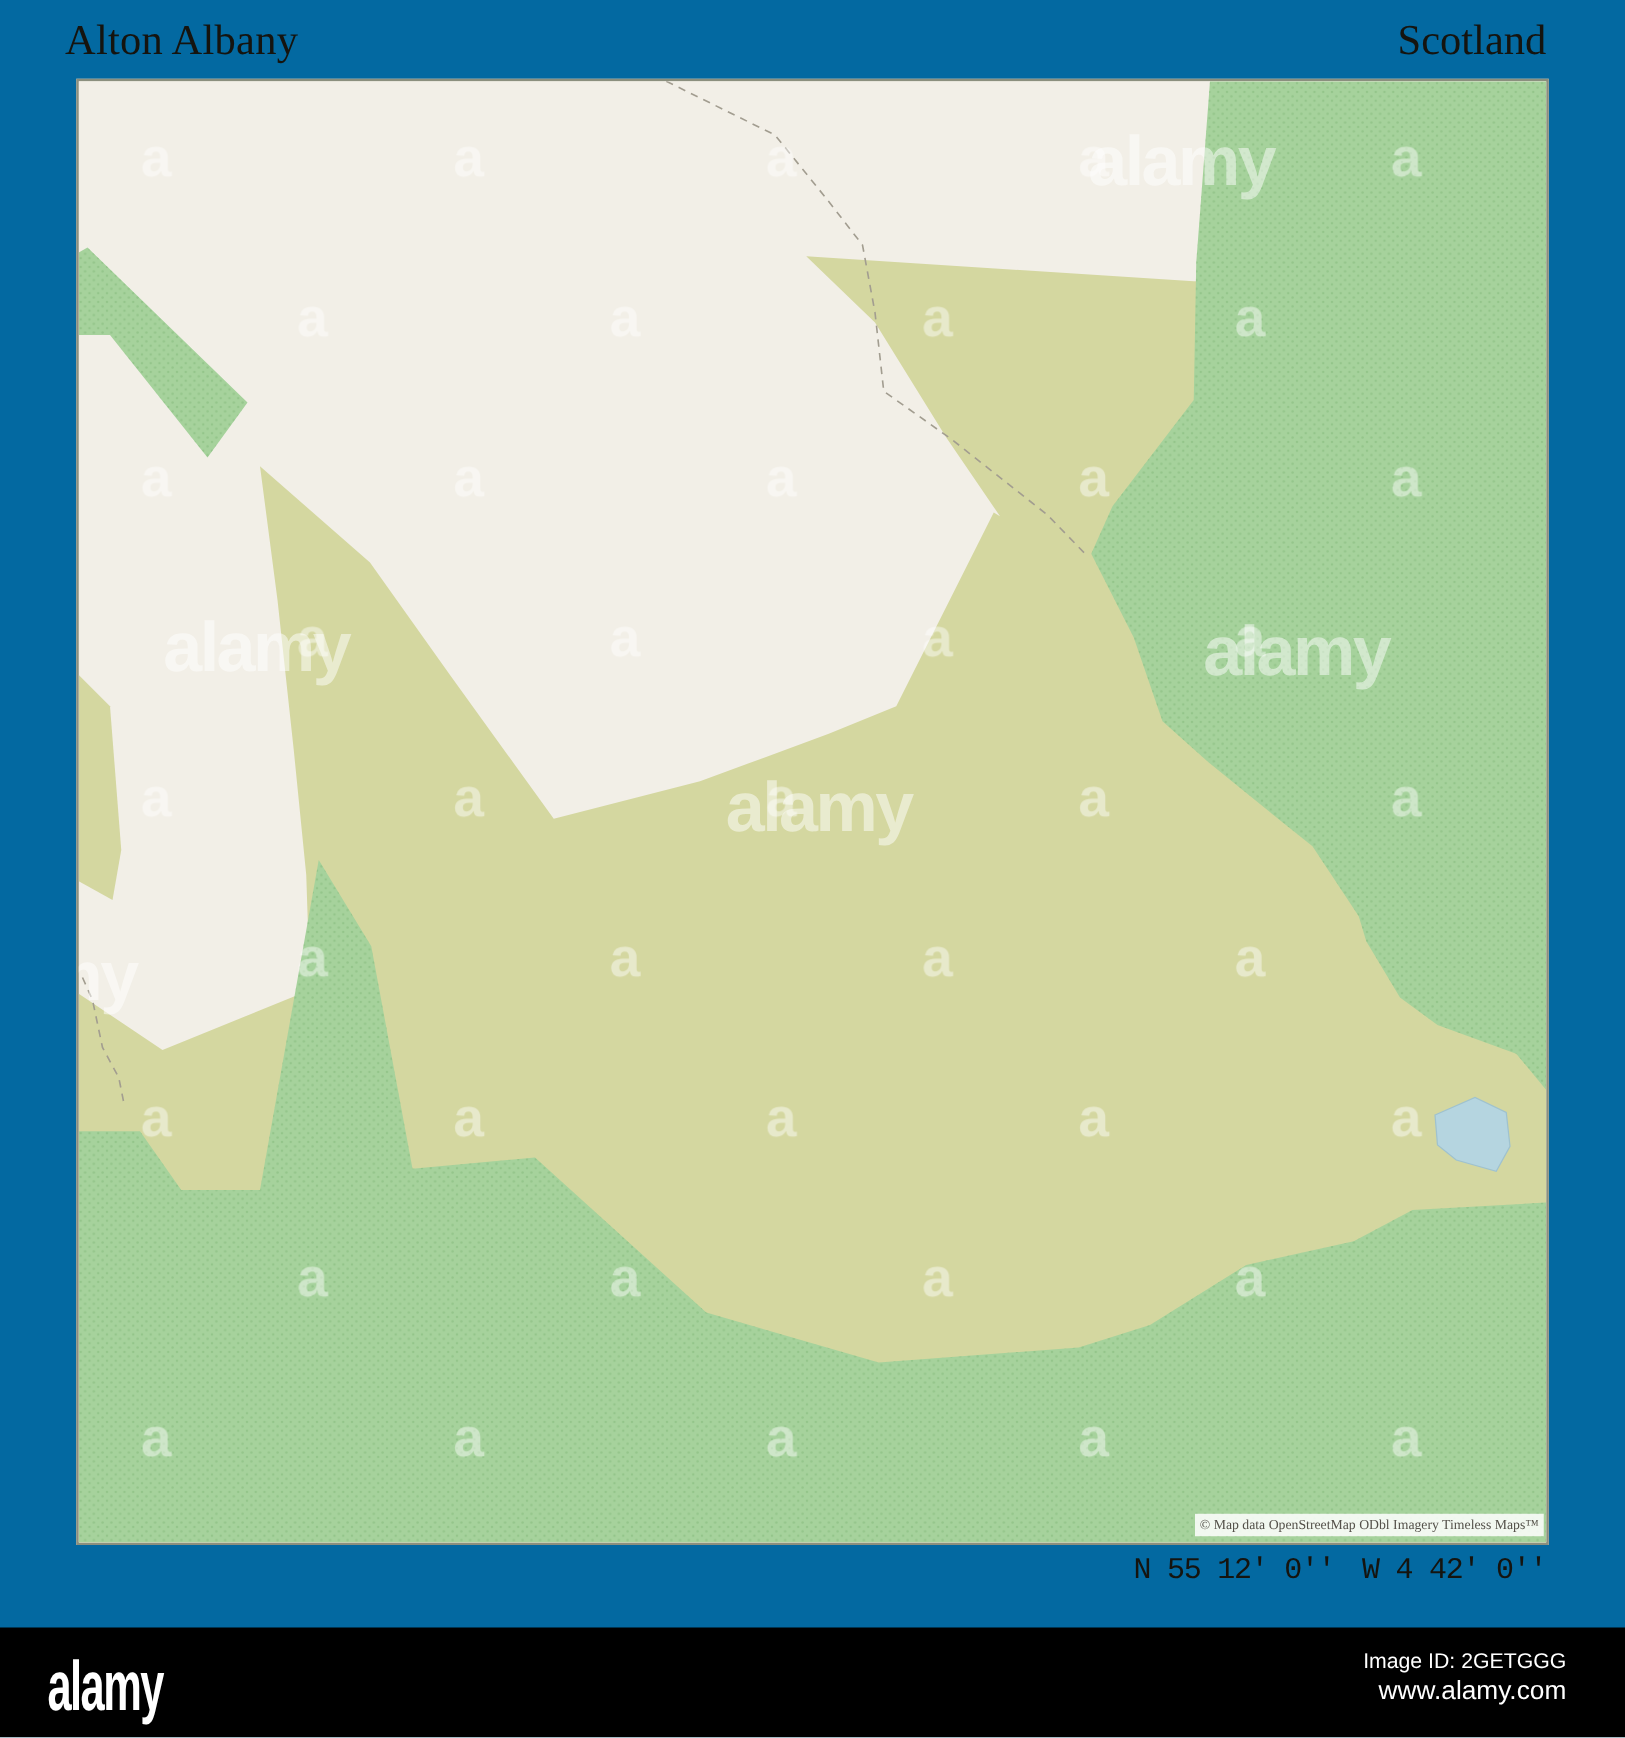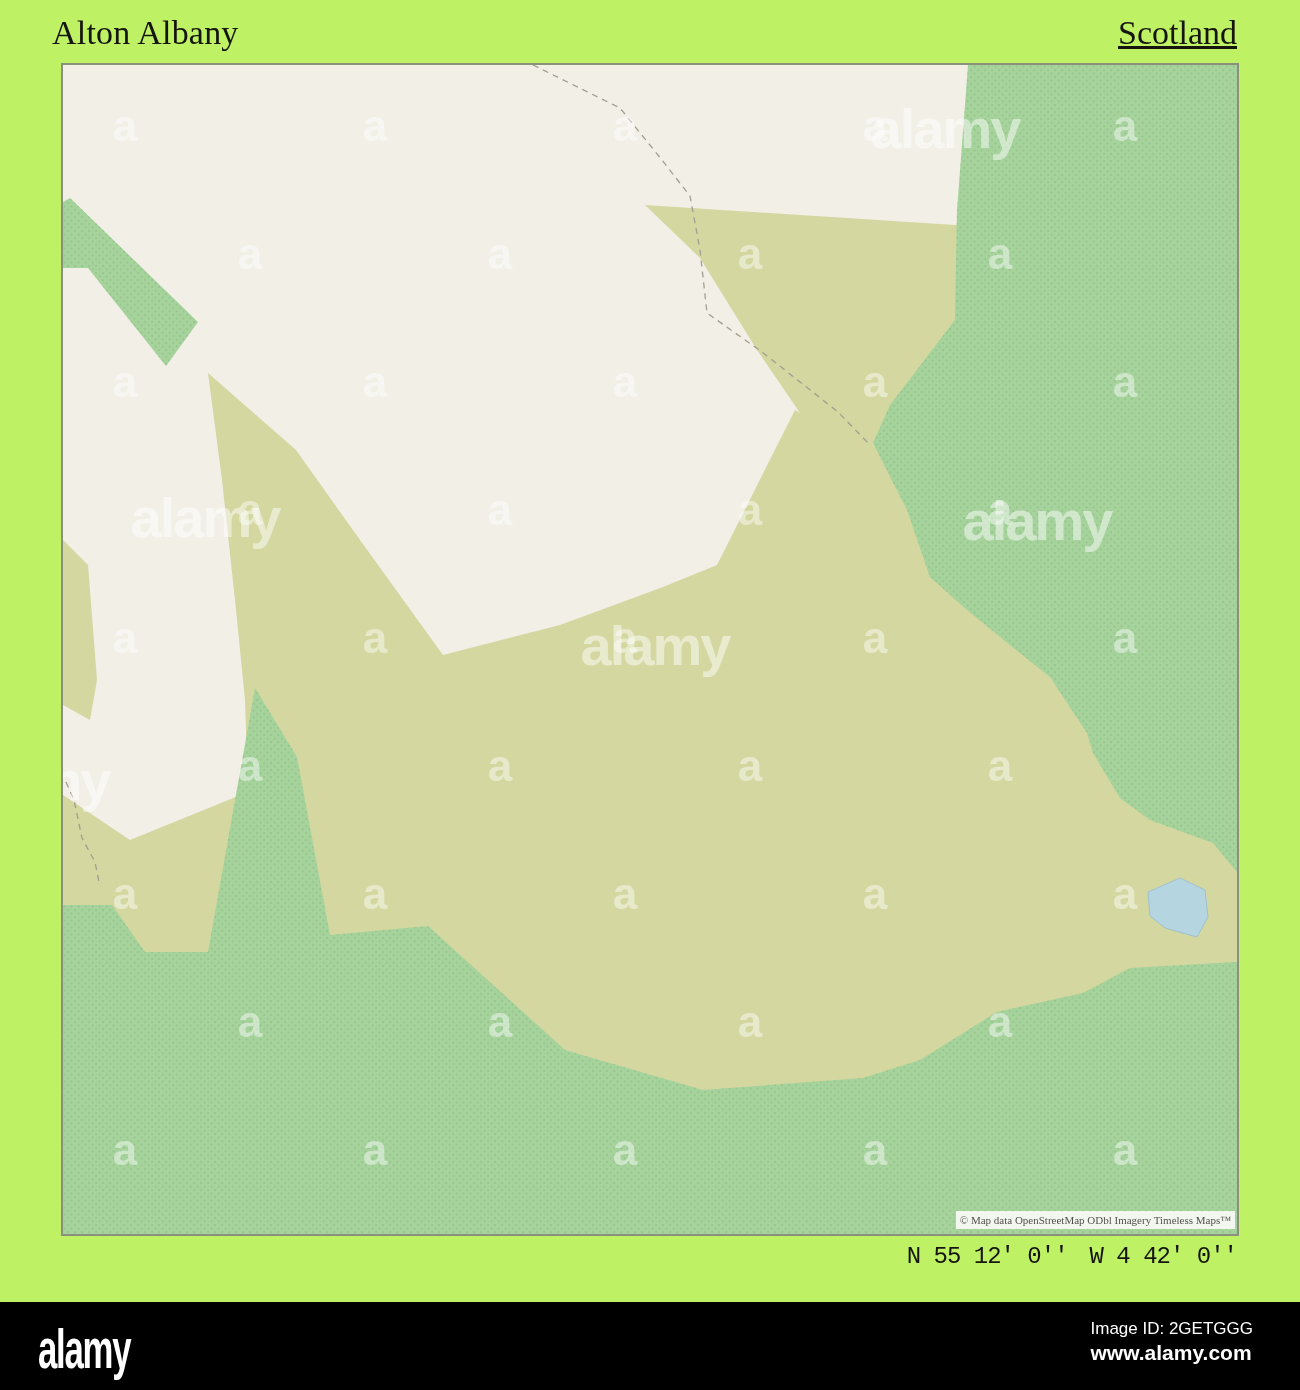--- a/index.html
+++ b/index.html
@@ -1,37 +1,37 @@
 <!DOCTYPE html>
 <html><head>
 <meta charset="utf-8">
 <style>
   html,body{margin:0;padding:0;background:#ffffff;}
-  #page{position:relative;width:1300px;height:1390px;background:#bef264;overflow:hidden;
+  #page{position:relative;width:1300px;height:1390px;background:#0369a1;overflow:hidden;
         font-family:"Liberation Serif",serif;}
   .hdr-title{position:absolute;left:52px;top:14px;font-size:34px;color:#15140f;letter-spacing:.2px;}
-  .hdr-region{position:absolute;right:63px;top:14px;font-size:34px;color:#15140f;text-decoration:underline;}
+  .hdr-region{position:absolute;right:63px;top:14px;font-size:34px;color:#15140f;}
   .map-frame{position:absolute;left:61px;top:63px;width:1174px;height:1169px;
              border:2px solid #8b8f7e;background:#f2efe7;}
   .map-frame svg{display:block;}
   .attribution{position:absolute;right:2px;bottom:5px;background:rgba(255,255,255,.85);
                color:#54514a;font-size:11px;line-height:14px;padding:2px 4px;
                font-family:"Liberation Serif",serif;}
   .cap-place{position:absolute;left:52px;top:1240px;font-size:27px;color:#15140f;}
   .cap-coords{position:absolute;right:63px;top:1243px;font-size:24px;color:#15140f;
               font-family:"Liberation Mono",monospace;letter-spacing:-1px;margin-left:12px;}
   .cap-coords .lon{margin-left:22px;}
   .banner{position:absolute;left:0;top:1302px;width:1300px;height:88px;background:#000000;}
   .banner-logo{position:absolute;left:38px;top:14px;color:#ffffff;font-size:56px;font-weight:700;
                font-family:"Liberation Sans",sans-serif;letter-spacing:-2px;
                transform:scaleX(.62);transform-origin:left center;}
-  .banner-meta{position:absolute;right:47px;top:16px;color:#ffffff;
+  .banner-meta{position:absolute;right:47px;top:16px;text-align:right;color:#ffffff;
                font-family:"Liberation Sans",sans-serif;}
   .banner-id{font-size:17px;line-height:22px;font-weight:400;}
-  .banner-url{font-size:21px;line-height:26px;font-weight:700;}
+  .banner-url{font-size:21px;line-height:26px;font-weight:400;}
 </style>
 </head>
 <body>
 
 <div id="page">
 
   <div class="hdr-title">Alton Albany</div>
   <div class="hdr-region">Scotland</div>
 
   <div class="map-frame">

